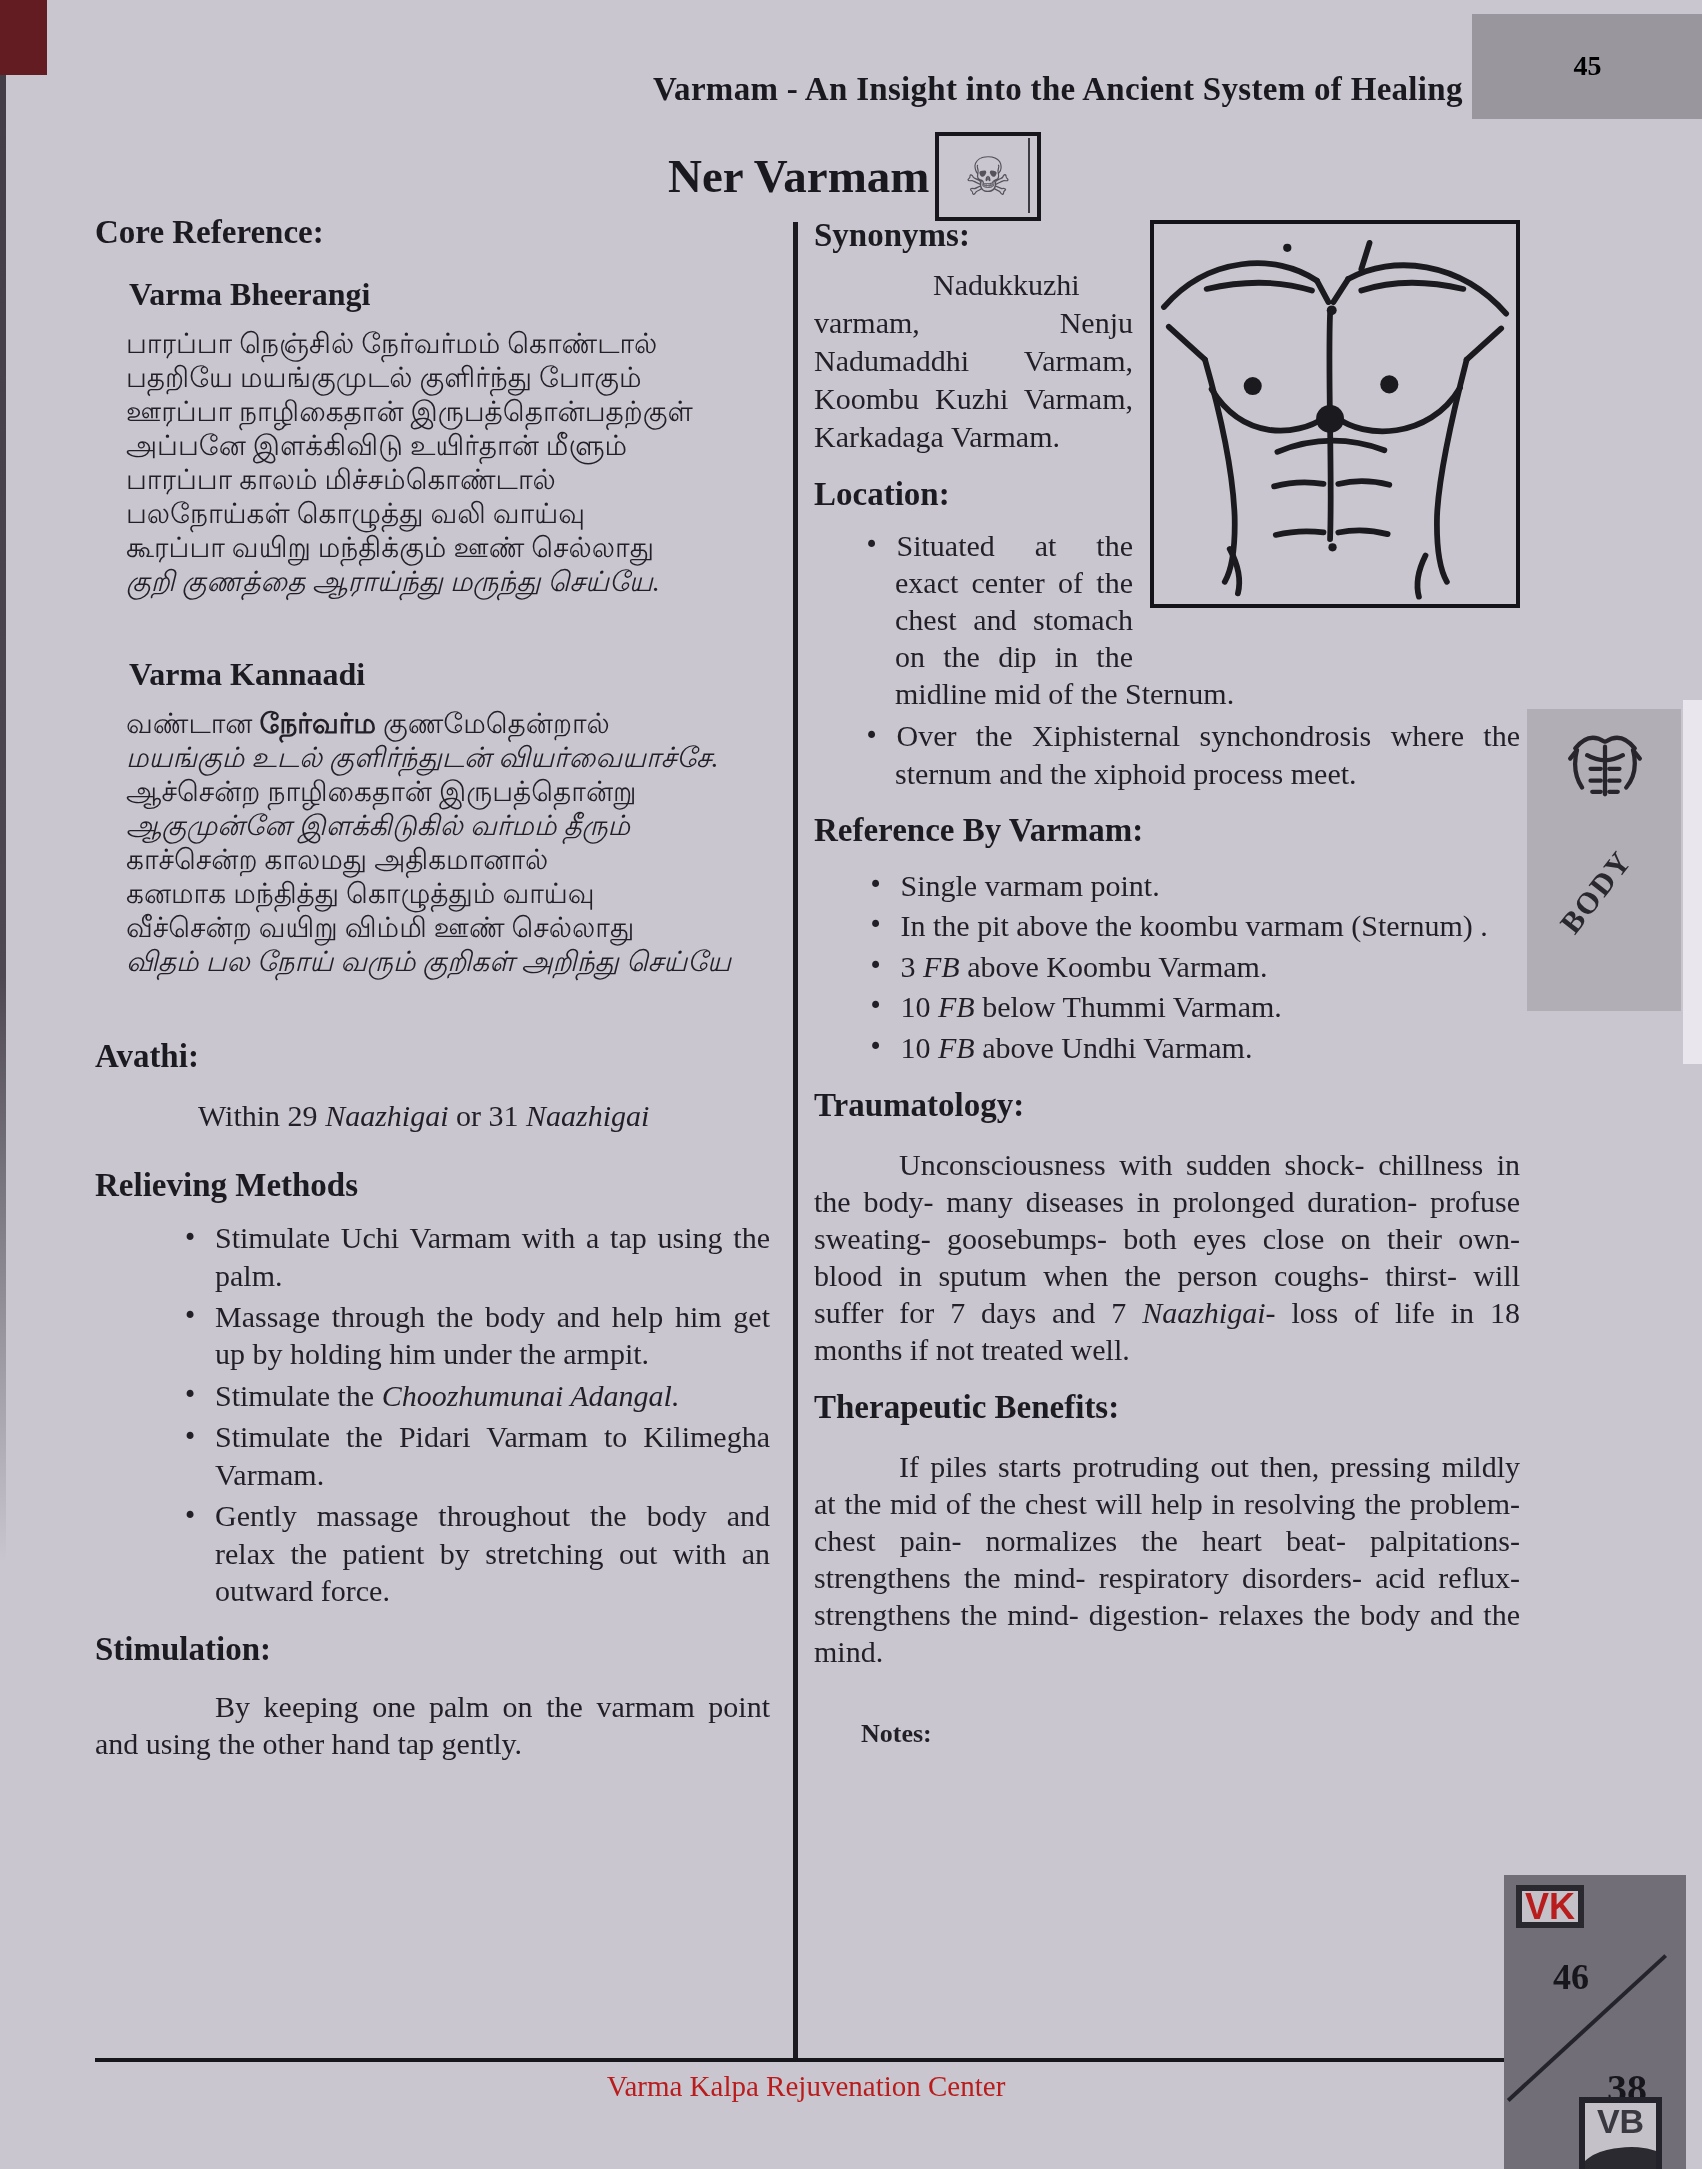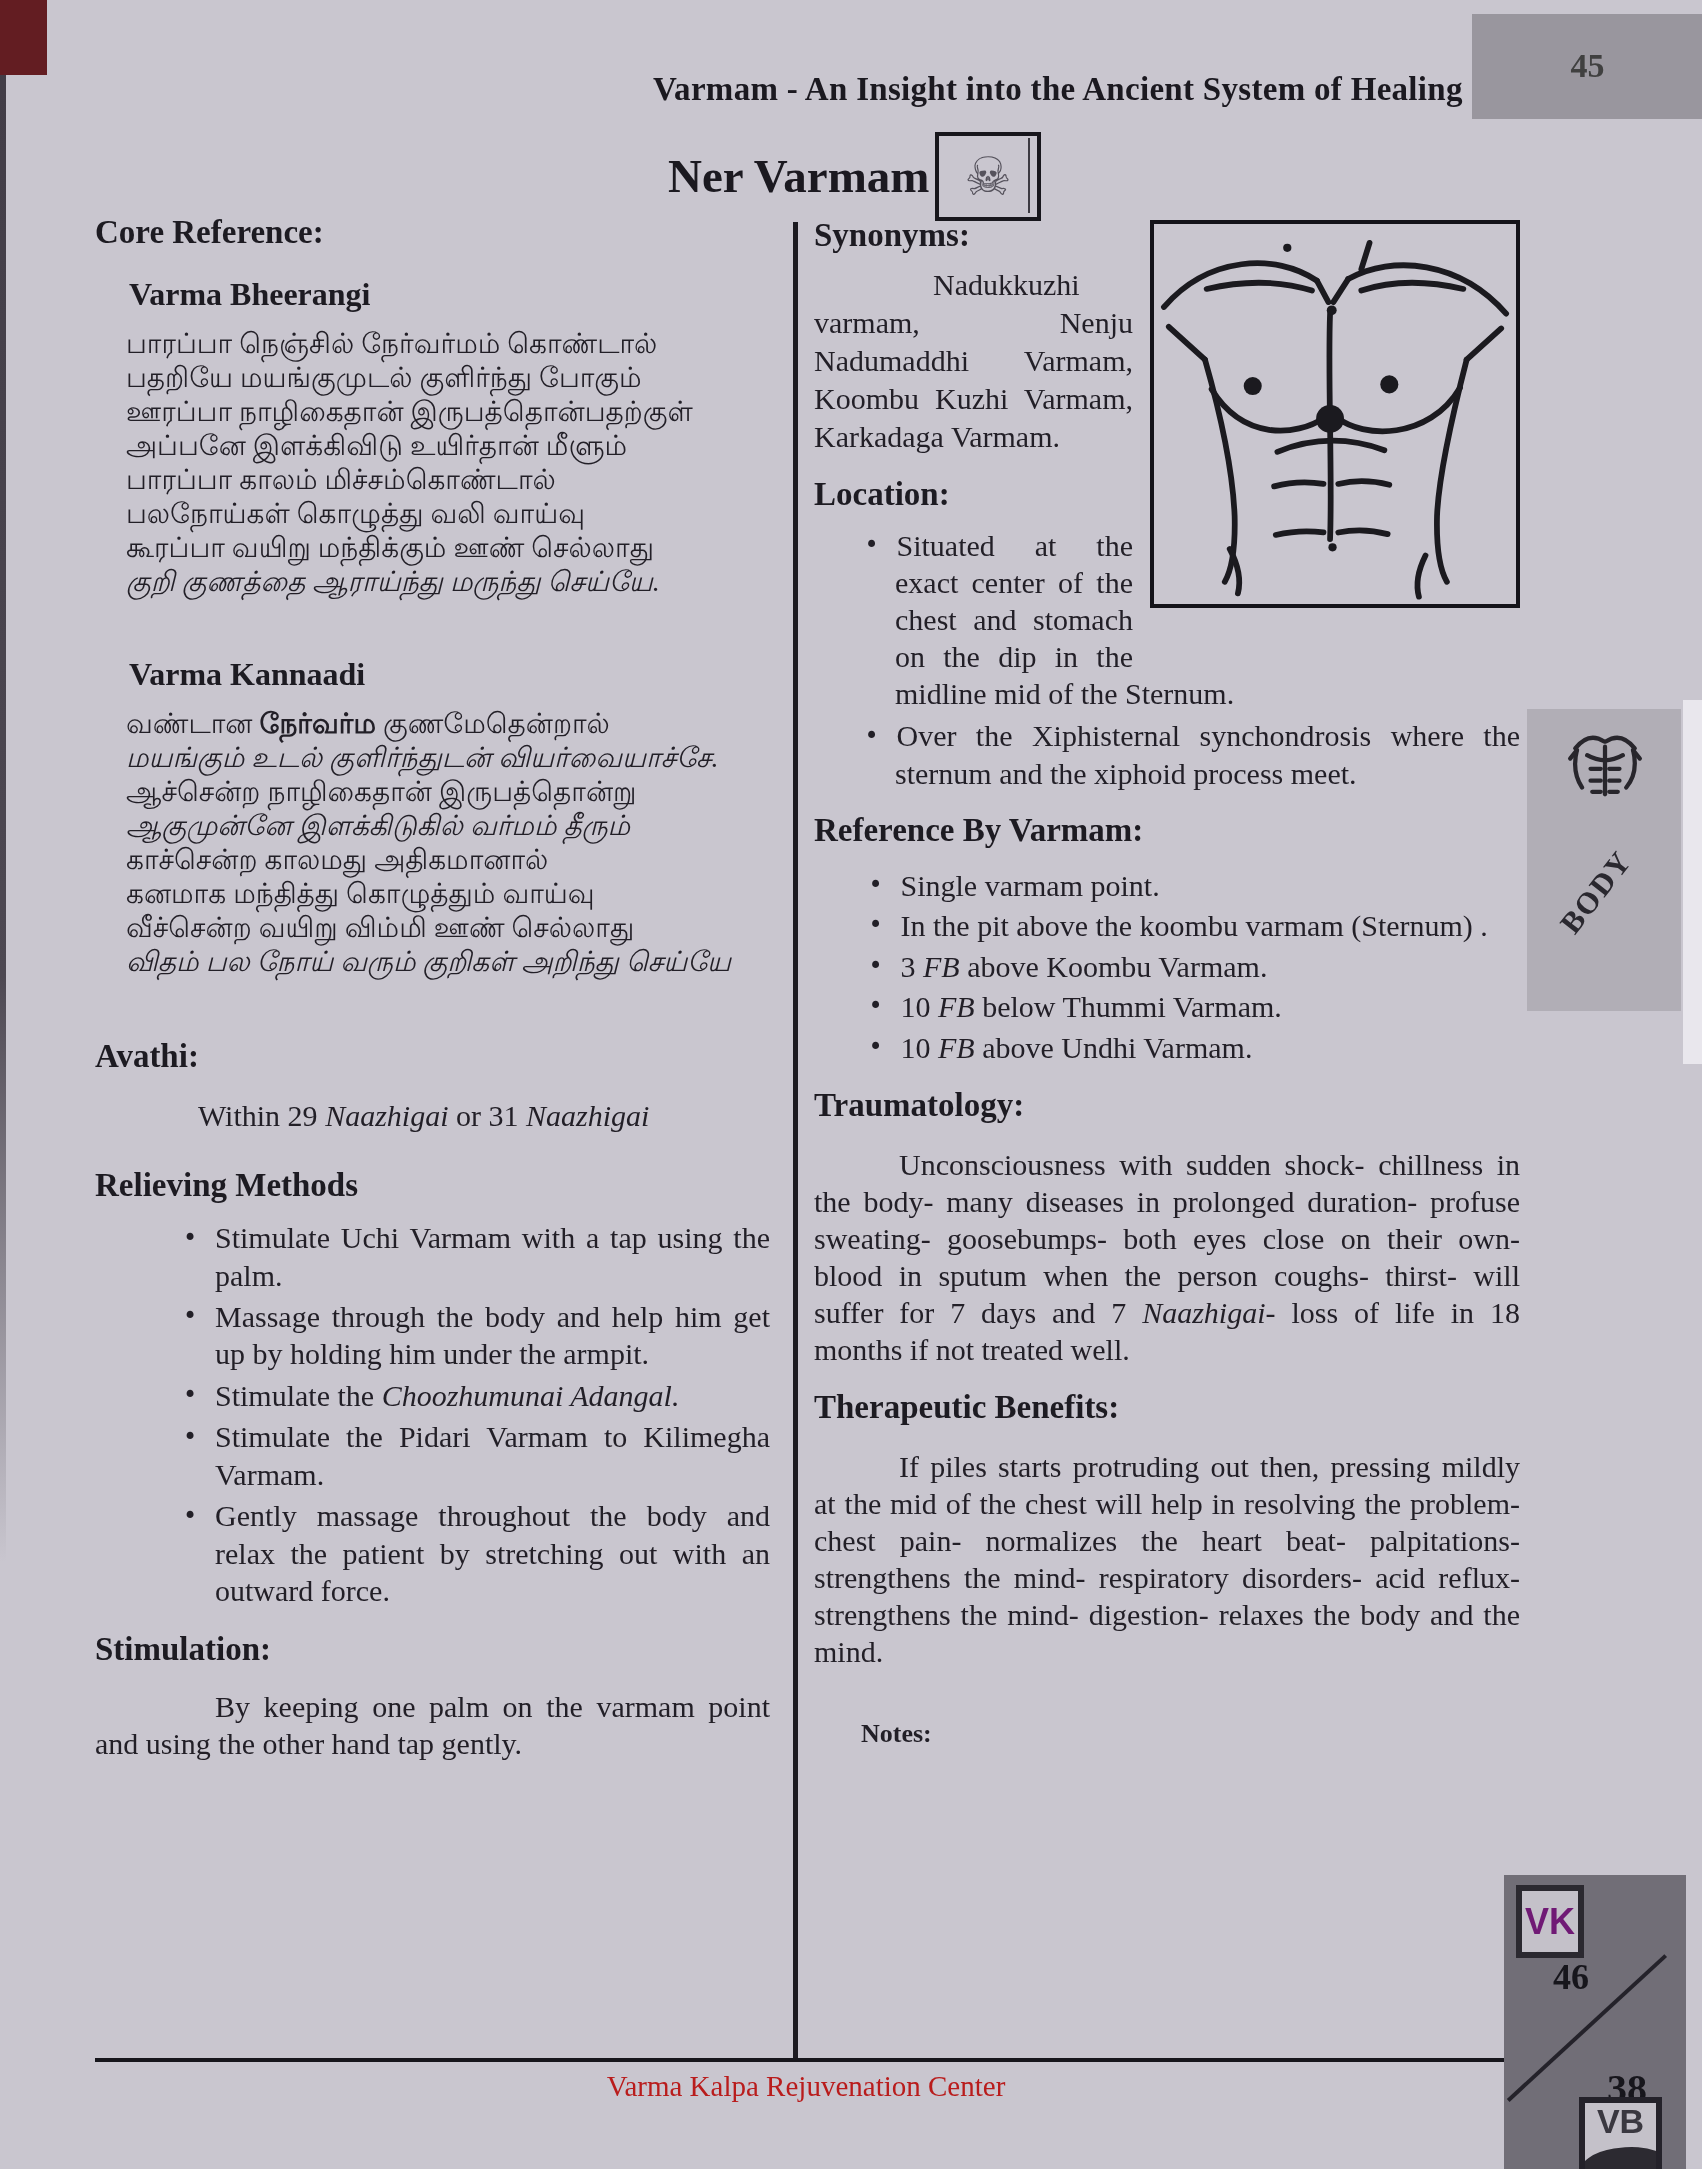--- a/index.html
+++ b/index.html
@@ -7,21 +7,21 @@
         font-family:"Liberation Serif",serif;color:#221f27;overflow:hidden;}
   .it{font-style:italic;}
   .bd{font-weight:bold;}
 
   
   .edge-left{position:absolute;left:0;top:0;width:6px;height:2170px;
              background:linear-gradient(#413c46 0%,#4d4852 45%,#c9c6cf 72%);}
   .corner-tl{position:absolute;left:0;top:0;width:47px;height:75px;background:#631d22;}
   .pagenum-box{position:absolute;left:1472px;top:13.6px;width:231px;height:105px;
                background:#99969e;display:flex;align-items:center;justify-content:center;}
-  .pagenum{font-size:34px;font-weight:bold;color:#404040;}
+  .pagenum{font-size:28px;font-weight:bold;color:#000000;}
   .edge-right-strip{position:absolute;left:1683px;top:700px;width:19.5px;height:364px;background:#e9e7ed;}
 
   .header{position:absolute;left:653px;top:71px;font-size:33px;font-weight:bold;
           letter-spacing:0.3px;color:#1b1920;}
   .title{position:absolute;left:668px;top:149px;font-size:47px;font-weight:bold;color:#1b1920;}
   .skullbox{position:absolute;left:935px;top:132px;width:98px;height:81px;
             border:4.2px solid #17161c;display:flex;align-items:center;justify-content:center;}
   .skullbox .glyph{font-size:53px;line-height:1;color:#55525c;
                    font-family:"DejaVu Sans",sans-serif;}
   .skullbox .innerline{position:absolute;right:6.8px;top:1.7px;width:2.5px;height:75px;background:#3c3a42;}
@@ -70,23 +70,23 @@
 
   
   .bodytab{position:absolute;left:1527px;top:709px;width:154px;height:302px;background:#b1aeb6;}
   .bodytab .stamp{position:absolute;left:39px;top:18.6px;width:78px;height:85px;}
   .bodytab .tab-label{position:absolute;left:22px;top:166px;font-size:30.5px;font-weight:bold;
           color:#2a282f;transform:rotate(-52deg);letter-spacing:1.7px;
           font-family:"Liberation Serif",serif;}
 
   
   .vkpanel{position:absolute;left:1504px;top:1875px;width:182px;height:295px;background:#716e77;}
-  .vkbox{position:absolute;left:12px;top:10.2px;width:68px;height:73px;background:#c4c1c9;
+  .vkbox{position:absolute;left:12px;top:10.2px;width:68px;height:43px;background:#c4c1c9;
          border:6px solid #2b2930;box-sizing:border-box;display:flex;align-items:center;
-         justify-content:center;font-size:36px;font-weight:bold;color:#701a75;
+         justify-content:center;font-size:36px;font-weight:bold;color:#b91c1c;
          font-family:"Liberation Sans",sans-serif;}
   .num46{position:absolute;left:49px;top:81px;font-size:36px;font-weight:bold;color:#17161c;}
   .slash{position:absolute;left:-24px;top:151px;width:214px;height:4.2px;background:#24222a;
          transform:rotate(-42.6deg);}
   .num38{position:absolute;left:103px;top:158px;font-size:40px;font-weight:bold;color:#17161c;margin-top:32px;}
   .vbbox{position:absolute;left:75px;top:222px;width:83px;height:93px;background:#c4c1c9;
          border:6px solid #24222a;box-sizing:border-box;overflow:hidden;text-align:center;}
   .vbbox .vb-label{font-size:34px;font-weight:bold;color:#3a3840;line-height:37px;
          font-family:"Liberation Sans",sans-serif;}
   .vbbox .vb-smudge{position:absolute;left:-5.1px;bottom:-12px;width:93px;height:49px;

